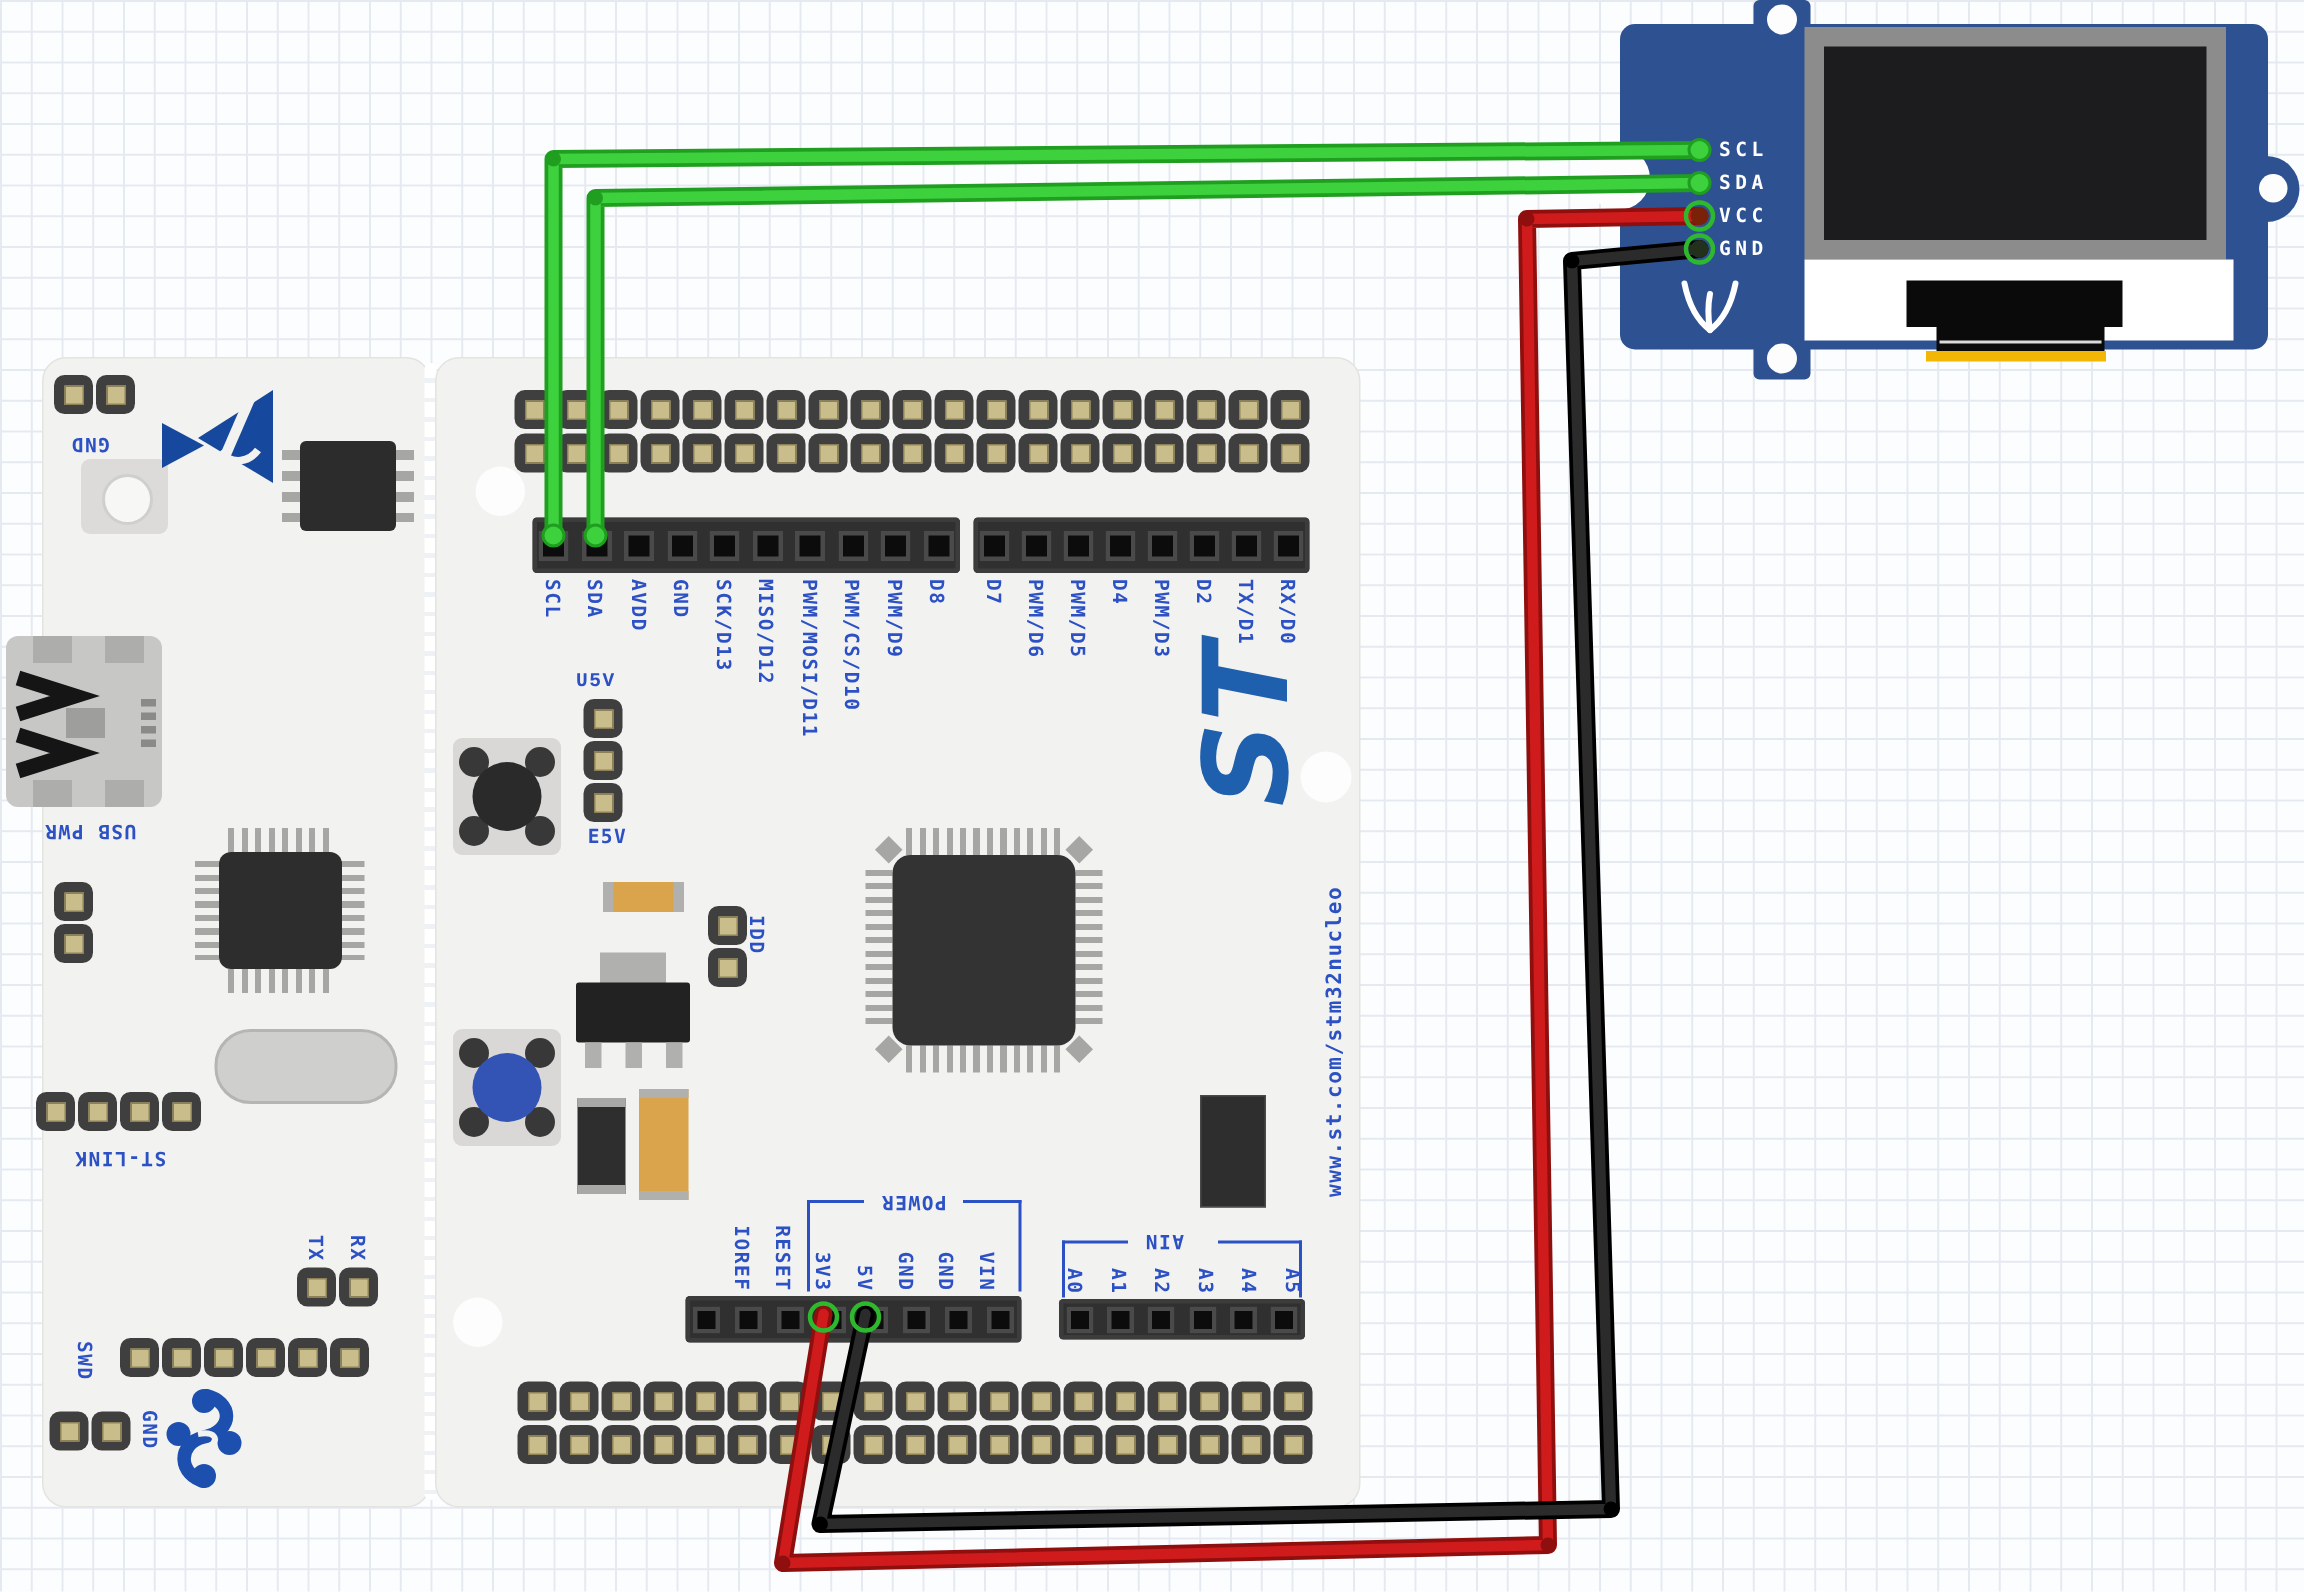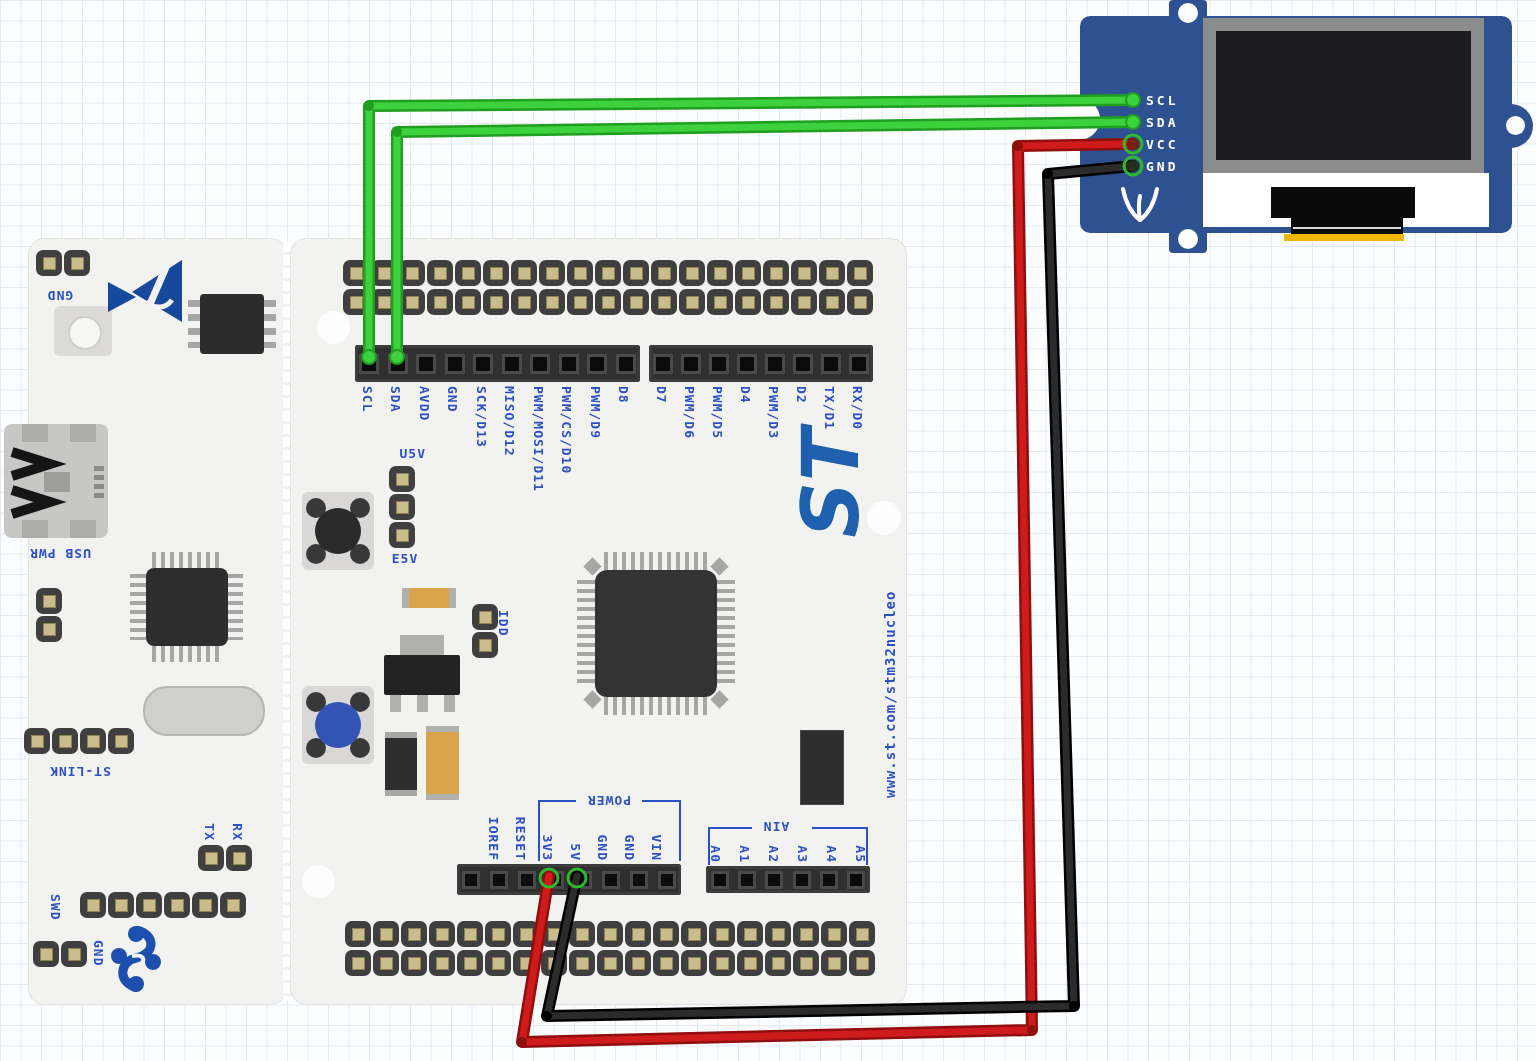--- a/index.html
+++ b/index.html
@@ -238,21 +238,21 @@
   </div>
 
   <div class="abs" style="left:302px;top:686px;width:72px;height:78px;background:#d9d8d6;border-radius:6px;">
     <div class="abs" style="left:4px;top:6px;width:20px;height:20px;background:#383838;border-radius:50%;"></div>
     <div class="abs" style="left:48px;top:6px;width:20px;height:20px;background:#383838;border-radius:50%;"></div>
     <div class="abs" style="left:4px;top:52px;width:20px;height:20px;background:#383838;border-radius:50%;"></div>
     <div class="abs" style="left:48px;top:52px;width:20px;height:20px;background:#383838;border-radius:50%;"></div>
     <div class="abs" style="left:13px;top:16px;width:46px;height:46px;background:#3353b5;border-radius:50%;"></div>
   </div>
 
-  <div class="silk" style="left:384px;top:446px;width:42px;text-align:right;">U5V</div>
+  <div class="silk" style="left:384px;top:446px;width:42px;text-align:left;font-family:Liberation Mono, monospace;">U5V</div>
   <div class="abs pcol" style="left:389px;top:466px;">
       <div class="mpin"></div>
       <div class="mpin"></div>
       <div class="mpin"></div>
     </div>
   <div class="silk" style="left:384px;top:551px;width:42px;text-align:center;">E5V</div>
 
   <div class="abs" style="left:402px;top:588px;width:40px;height:20px;background:#d9a44b;border-left:7px solid #b0b0ae;border-right:7px solid #b0b0ae;"></div>
   <div class="abs" style="left:400px;top:635px;width:44px;height:22px;background:#b0b0ae;"></div>
   <div class="abs" style="left:384px;top:655px;width:76px;height:40px;background:#222;border-radius:2px;"></div>

